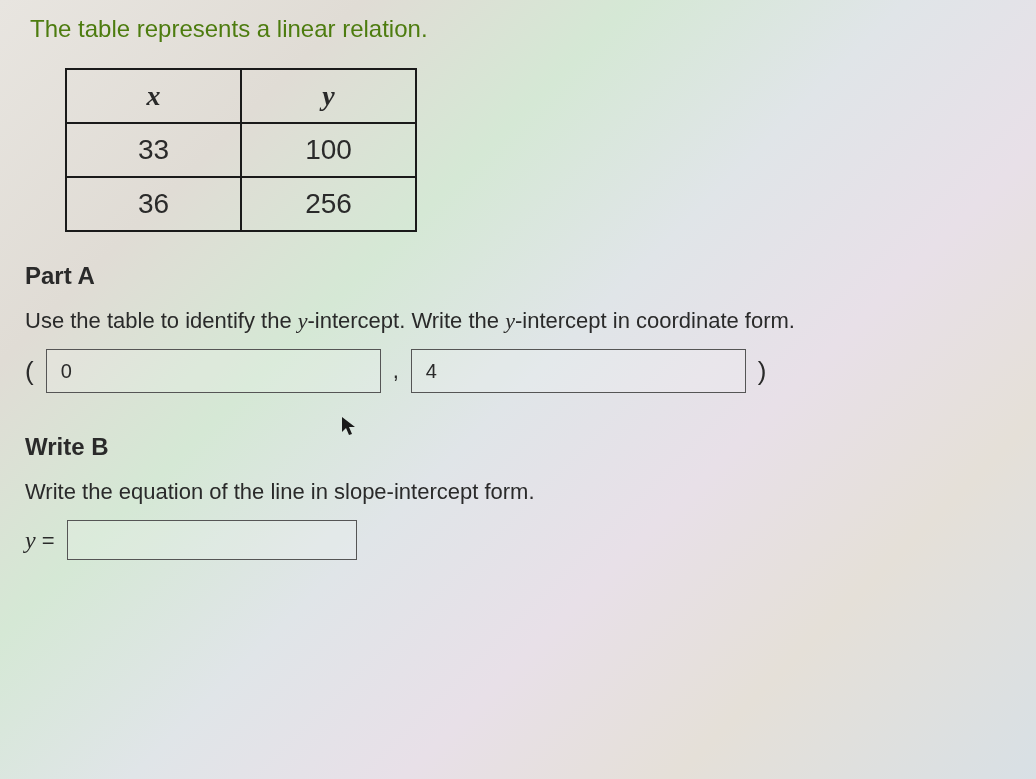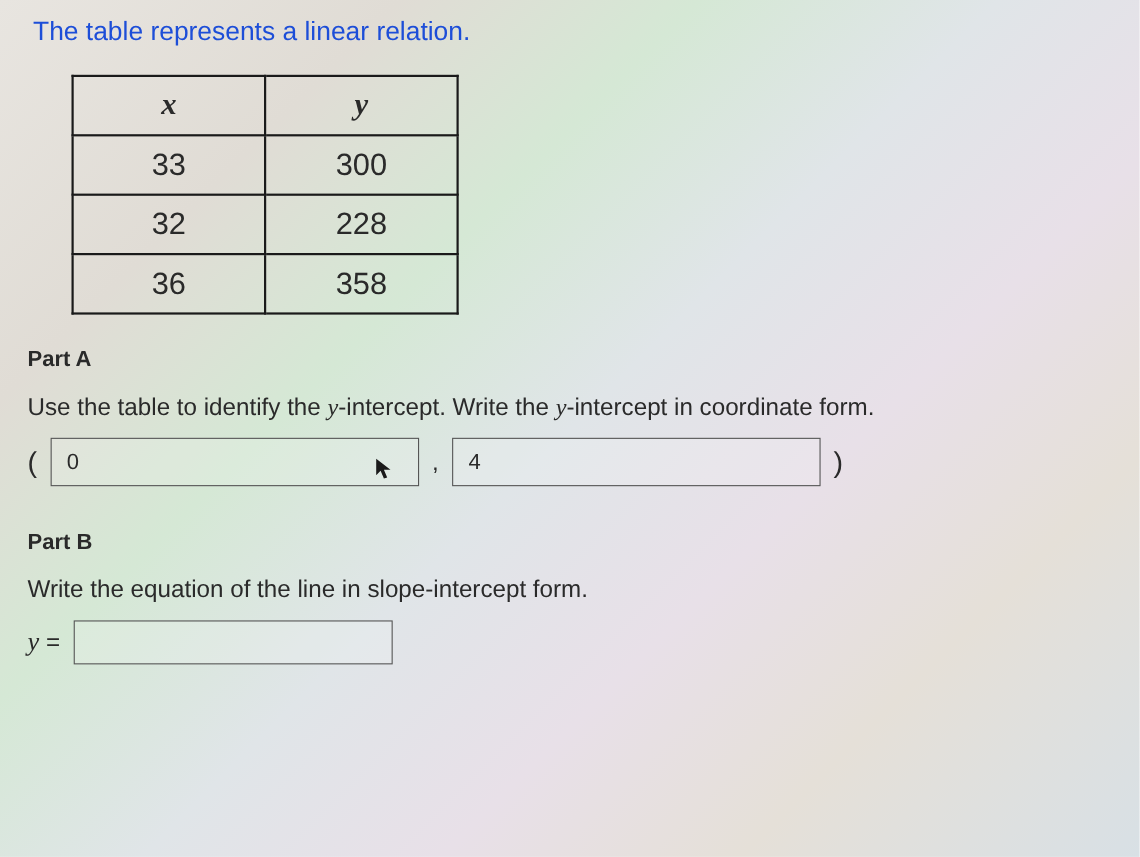--- a/index.html
+++ b/index.html
@@ -11,21 +11,21 @@
       font-family: Arial, Helvetica, sans-serif;
       background: linear-gradient(135deg, #e8e5e0 0%, #e0dcd5 20%, #d5e8d5 35%, #e0e5e8 50%, #e8e0e8 65%, #e5e0d8 80%, #d8e0e5 100%);
       width: 1036px;
       height: 779px;
       padding: 15px 25px;
       color: #2a2a2a;
       position: relative;
     }
     .prompt-text {
       font-size: 24px;
-      color: #1d4ed8;
+      color: #4d7c0f;
       margin-bottom: 25px;
       margin-left: 5px;
     }
     .data-table {
       border-collapse: collapse;
       margin-left: 40px;
       margin-bottom: 30px;
     }
     .data-table th,
     .data-table td {
@@ -43,21 +43,21 @@
     }
     .data-table td {
       font-weight: normal;
     }
     .cursor-icon {
       position: absolute;
       left: 340px;
       top: 415px;
     }
     .part-heading {
-      font-size: 20px;
+      font-size: 24px;
       font-weight: bold;
       color: #2a2a2a;
       margin-top: 10px;
     }
     .part-instruction {
       font-size: 22px;
       color: #2a2a2a;
       margin-top: 18px;
       margin-bottom: 15px;
     }
@@ -119,29 +119,25 @@
 <table class="data-table">
   <thead>
     <tr>
       <th>x</th>
       <th>y</th>
     </tr>
   </thead>
   <tbody>
     <tr>
       <td>33</td>
-      <td>300</td>
-    </tr>
-    <tr>
-      <td>32</td>
-      <td>228</td>
+      <td>100</td>
     </tr>
     <tr>
       <td>36</td>
-      <td>358</td>
+      <td>256</td>
     </tr>
   </tbody>
 </table>
 
 <span class="cursor-icon">
   <svg width="18" height="22" viewBox="0 0 18 22">
     <path d="M2 2 L2 17 L6 13 L9 20 L12 19 L9 12 L15 12 Z" fill="#1a1a1a"></path>
   </svg>
 </span>
 
@@ -151,21 +147,21 @@
 </div>
 
 <div class="answer-row">
   <span class="paren">(</span>
   <input type="text" class="answer-input" value="0" style="">
   <span class="comma">,</span>
   <input type="text" class="answer-input" value="4" style="">
   <span class="paren">)</span>
 </div>
 
-<div class="part-heading">Part B</div>
+<div class="part-heading">Write B</div>
 <div class="part-instruction">Write the equation of the line in slope-intercept form.</div>
 
 <div class="eq-row">
   <span>
     <span class="eq-label">y</span><span> =</span>
   </span>
   <input type="text" class="eq-input" value="" style="">
 </div>
 
 </body></html>

